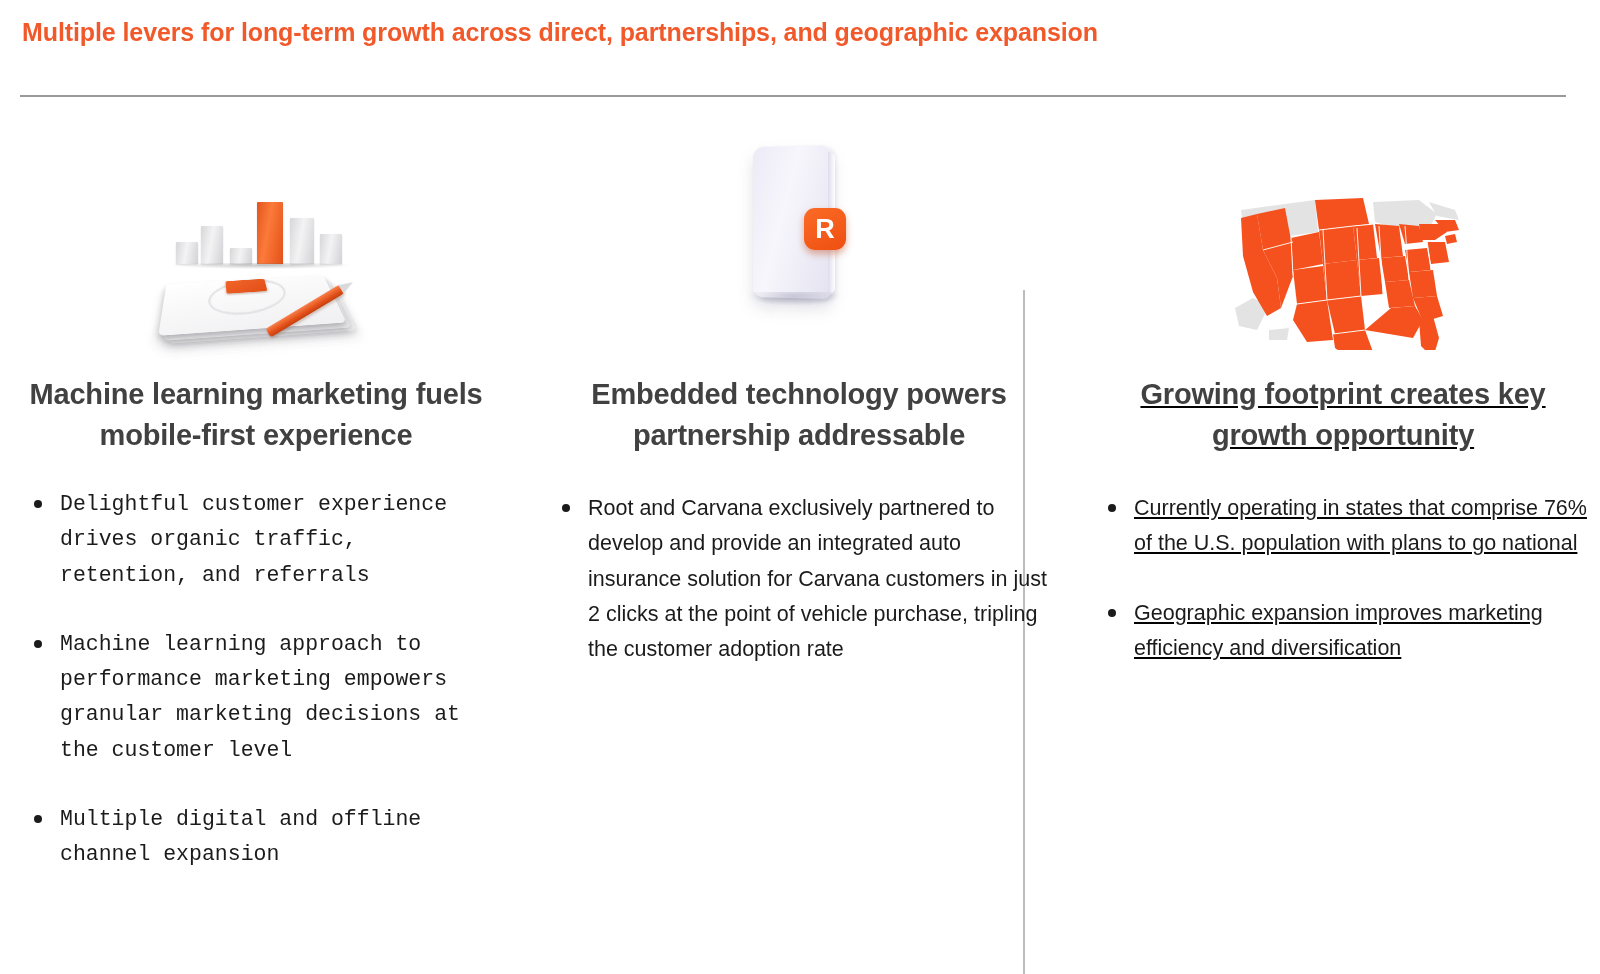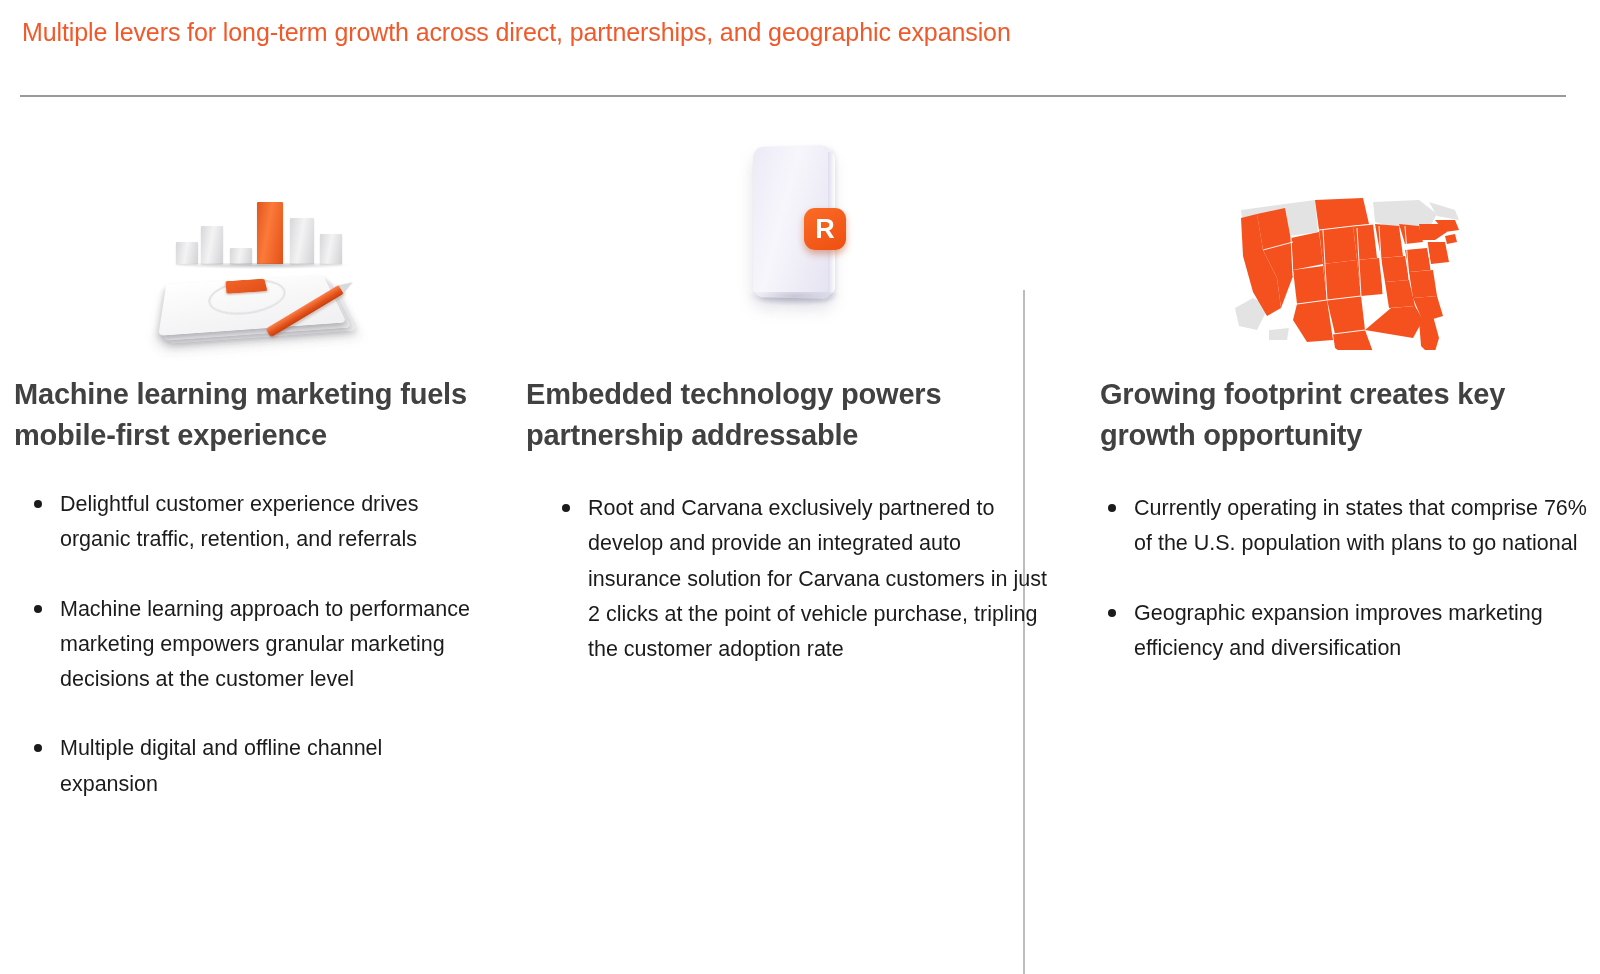--- a/index.html
+++ b/index.html
@@ -18,21 +18,21 @@
     height: 974px;
     background: #ffffff;
   }
 
   
   .slide-title {
     position: absolute;
     left: 22px;
     top: 18px;
     font-size: 25px;
-    font-weight: normal;
+    font-weight: bold;
     letter-spacing: -0.1px;
     color: #F1592A;
     white-space: nowrap;
   }
 
   .title-rule {
     position: absolute;
     left: 20px;
     top: 95px;
     width: 1546px;
@@ -49,21 +49,21 @@
     height: 854px;
     display: flex;
   }
 
   .col {
     position: relative;
     flex: 0 0 auto;
   }
   .col-1 { width: 512px; }
   .col-2 { width: 574px; }
-  .col-3 { width: 514px; }
+  .col-3 { width: 514px; text-decoration: underline; }
 
   .divider {
     position: absolute;
     top: 170px;
     width: 2px;
     height: 684px;
     background: #bdbdbd;
   }
   .divider-1 { left: 511px; }
 
@@ -208,20 +208,21 @@
     position: relative;
     width: 240px;
     height: 170px;
   }
   .illus-map svg { width: 240px; height: 170px; display: block; }
 
   
   .col-heading {
     margin-top: 24px;
     padding: 0 14px;
+    text-align: center;
     font-size: 29px;
     font-weight: bold;
     line-height: 1.40;
     color: #414141;
     letter-spacing: -0.2px;
   }
 
   
   .bullets {
     margin-top: 32px;
@@ -241,21 +242,21 @@
     content: "";
     position: absolute;
     left: 12px;
     top: 13px;
     width: 8px;
     height: 8px;
     border-radius: 50%;
     background: #1b1b1b;
   }
 
-  .col-1 .bullets { padding-left: 22px; padding-right: 26px; }
+  .col-1 .bullets { padding-left: 22px; padding-right: 26px; font-family: Liberation Mono, monospace; }
   .col-2 .bullets { padding-left: 38px; padding-right: 26px; margin-top: 36px; }
   .col-3 .bullets { padding-left: 10px; padding-right: 6px; margin-top: 36px; }
 </style>
 </head>
 <body>
 
 <div class="slide">
 
   <div class="slide-title">Multiple levers for long-term growth across direct, partnerships, and geographic expansion</div>
 

